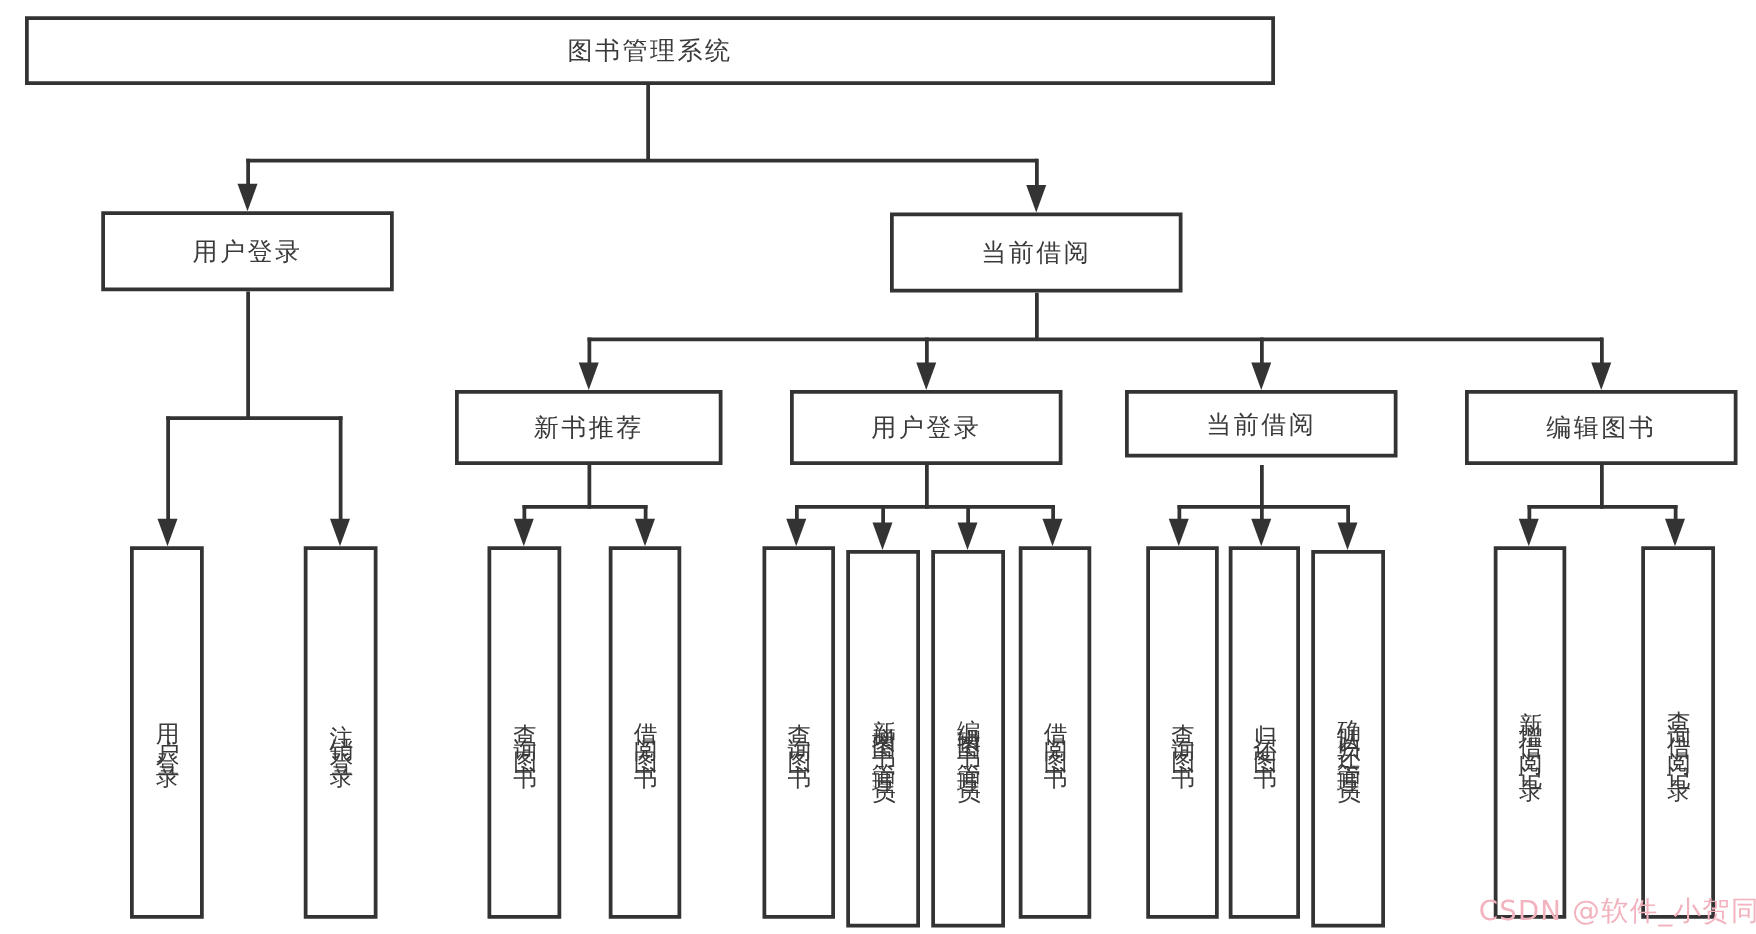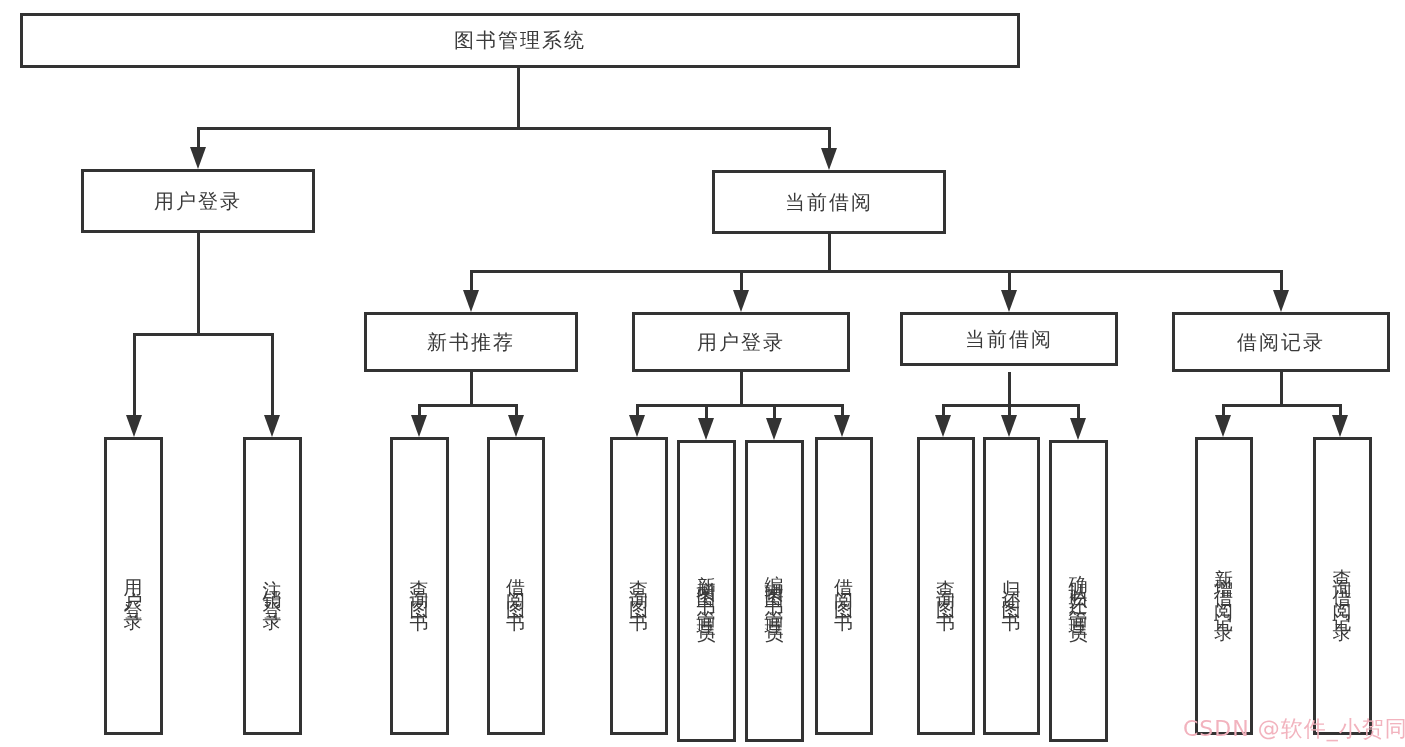--- a/index.html
+++ b/index.html
@@ -101,21 +101,21 @@
   <div class="box hbox" style="left:364px;top:312px;width:214px;height:60px;">
     <span>新书推荐</span>
   </div>
   <div class="box hbox" style="left:632px;top:312px;width:218px;height:60px;">
     <span>用户登录</span>
   </div>
   <div class="box hbox" style="left:900px;top:312px;width:218px;height:54px;">
     <span>当前借阅</span>
   </div>
   <div class="box hbox" style="left:1172px;top:312px;width:218px;height:60px;">
-    <span>借阅记录</span>
+    <span>编辑图书</span>
   </div>
 
   <div class="vline" style="left:470px;top:372px;height:35px;"></div>
   <div class="hline" style="left:418px;top:404px;width:100px;"></div>
   <div class="vline" style="left:418px;top:404px;height:14px;"></div>
   <div class="arrow" style="left:411px;top:415px;"></div>
   <div class="vline" style="left:515px;top:404px;height:14px;"></div>
   <div class="arrow" style="left:508px;top:415px;"></div>
 
   <div class="vline" style="left:740px;top:372px;height:35px;"></div>

